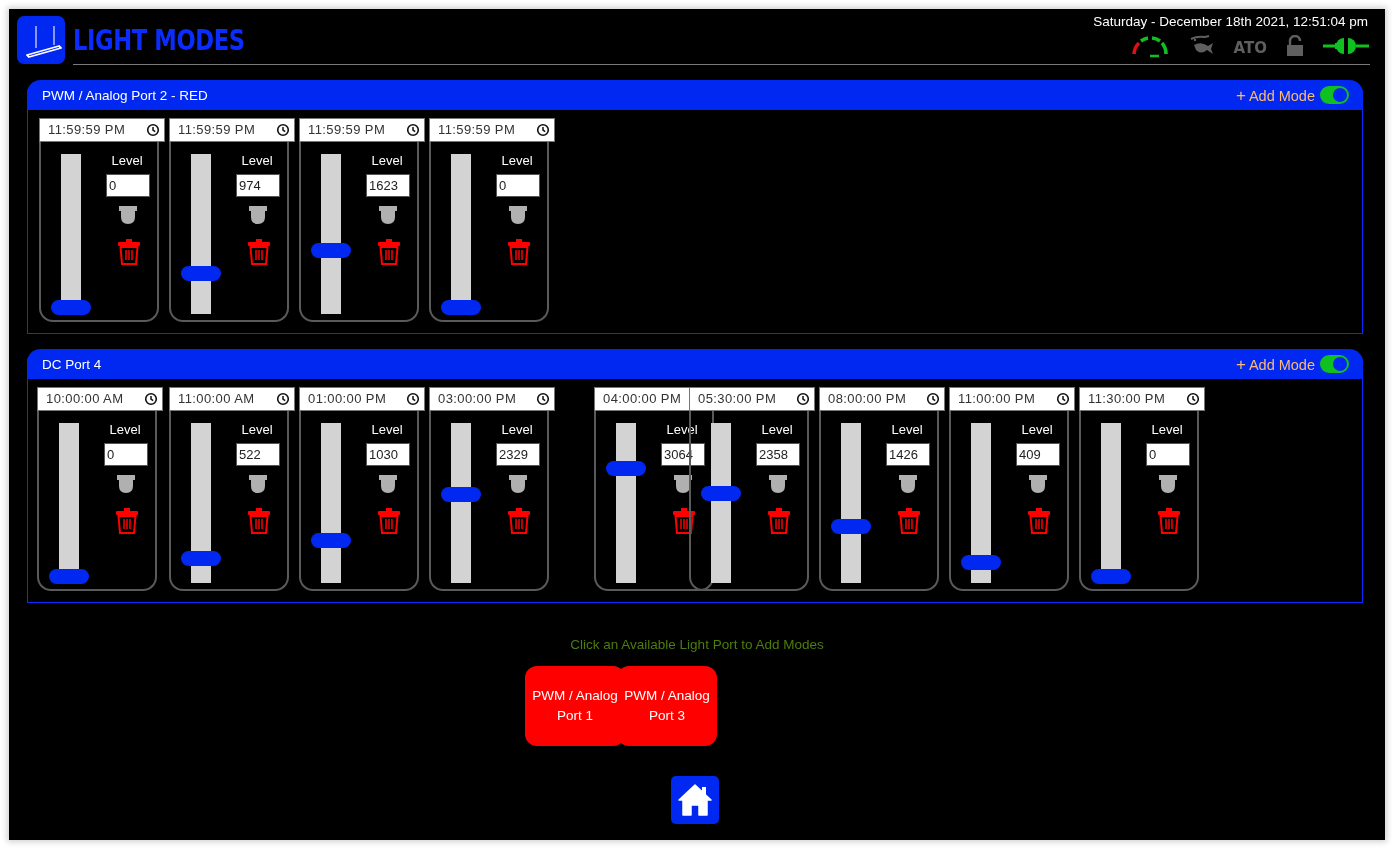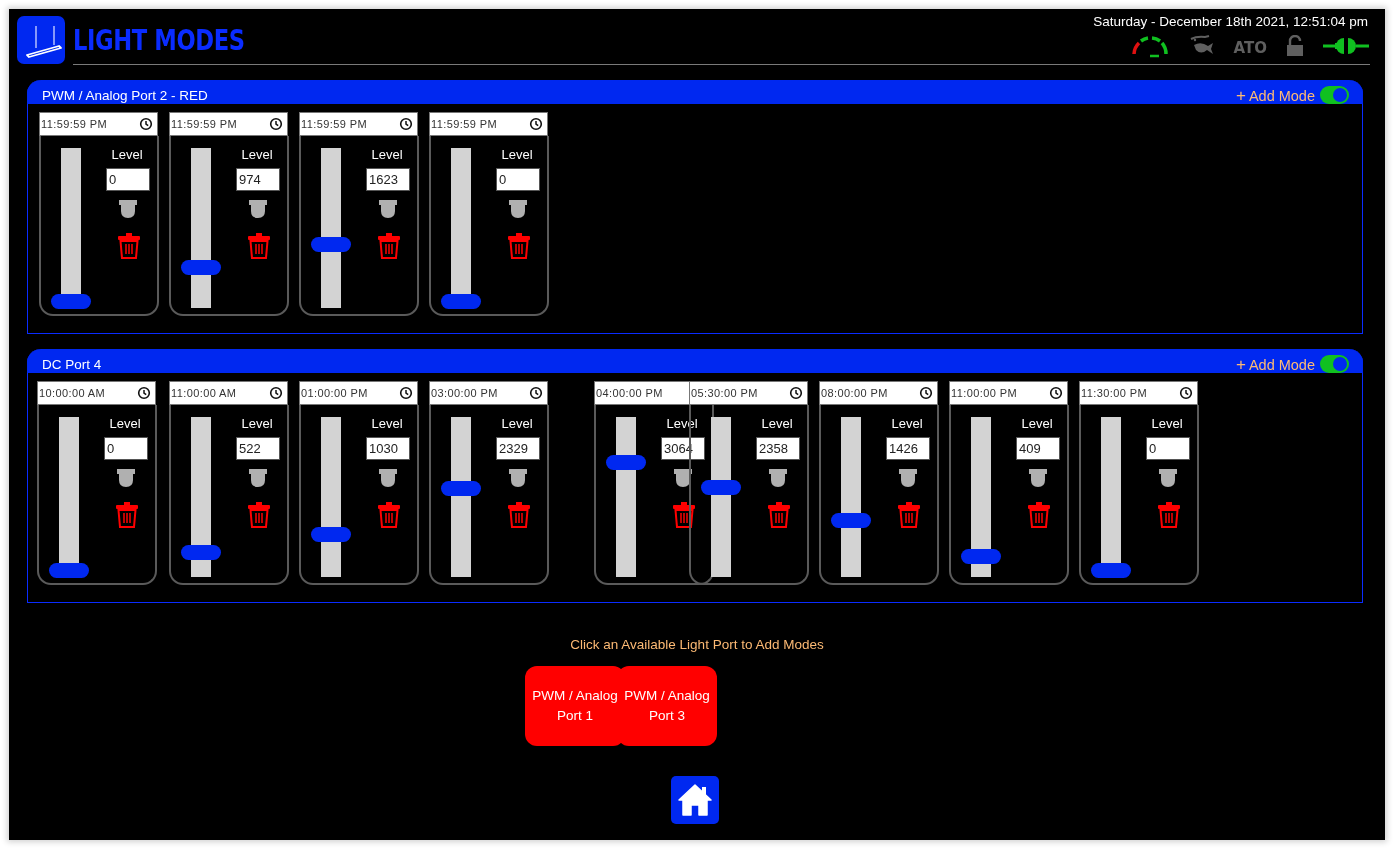--- a/index.html
+++ b/index.html
@@ -31,43 +31,43 @@
     position:absolute; right:16px; top:27px; height:24px; display:flex; align-items:center; gap:19px;
   }
   .ato-text { color:#5f5f5f; font-weight:bold; font-size:15px; font-family:"DejaVu Sans", sans-serif; }
 
   
   .section {
     position:absolute; left:18px; width:1334px; border:1px solid #0a2cff;
     border-radius:14px 14px 0 0; border-top:none;
   }
   .section-head {
-    height:24px; background:#0028f0; border-radius:14px 14px 0 0; position:relative; margin:0 -1px;
+    height:30px; background:#0028f0; border-radius:14px 14px 0 0; position:relative; margin:0 -1px;
   }
   .section-title {
     position:absolute; left:15px; top:0; line-height:31px; color:#fff; font-size:13.5px;
   }
   .add-mode {
     position:absolute; right:48px; top:0; line-height:31px; color:#fdba74; font-size:14.5px; cursor:pointer;
   }
   .add-mode .plus { font-size:17px; margin-right:3px; }
   .toggle {
     position:absolute; right:14px; top:6px; width:29px; height:18px; background:#10c020; border-radius:9px; cursor:pointer;
   }
   .toggle .knob {
     position:absolute; right:2px; top:2px; width:14px; height:14px; border-radius:50%; background:#0028f0;
   }
   .cards { position:relative; height:222px; }
   .card {
     position:absolute; top:8px; width:120px; height:205px;
   }
   .time-input {
     position:absolute; left:0; top:0; width:116px; height:22px; background:#fff; border:1px solid #777;
-    font-family:"Liberation Sans", sans-serif; font-size:11px; color:#333; line-height:22px;
-    padding-left:1px; letter-spacing:0.4px; box-sizing:content-box;
+    font-family:"Liberation Sans", sans-serif; font-size:13px; color:#333; line-height:22px;
+    padding-left:8px; letter-spacing:0.4px; box-sizing:content-box;
   }
   .clock { position:absolute; right:4px; top:4px; }
   .card-body {
     position:absolute; left:0; top:24px; width:116px; height:178px; border:2px solid #5a5a5a; border-top:none;
     border-radius:0 0 14px 14px;
   }
   .track {
     position:absolute; left:20px; top:12px; width:20px; height:160px; background:#d3d3d3; cursor:pointer;
   }
   .thumb {
@@ -77,21 +77,21 @@
     position:absolute; left:66px; top:11px; color:#fff; font-size:13px; width:40px; text-align:center;
   }
   .level-input {
     position:absolute; left:65px; top:32px; width:41px; height:21px; background:#fff; border:1px solid #555;
     font-size:13px; color:#222; line-height:21px; padding-left:2px; box-sizing:border-box; width:44px; height:23px;
   }
   .light-icon { position:absolute; left:76px; top:64px; }
   .trash-icon { position:absolute; left:76px; top:96px; cursor:pointer; }
 
   .hint {
-    position:absolute; left:0; width:100%; top:628px; text-align:center; color:#fdba74; font-size:13.5px;
+    position:absolute; left:0; width:100%; top:628px; text-align:center; color:#4d7c0f; font-size:13.5px;
   }
   .port-btn {
     position:absolute; top:657px; width:100px; height:80px; background:#ff0000; border-radius:12px; color:#fff;
     font-size:13.5px; line-height:20px; display:flex; align-items:center; justify-content:center; text-align:center;
     cursor:pointer;
   }
   .home-btn {
     position:absolute; left:662px; top:767px; width:48px; height:48px; background:#0028f0; border-radius:5px; cursor:pointer;
   }
 </style>

